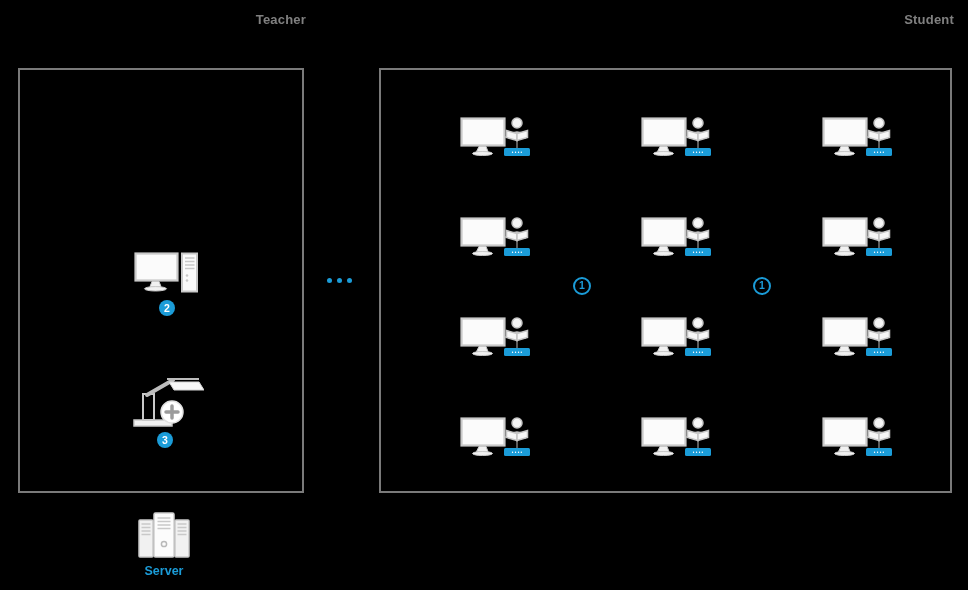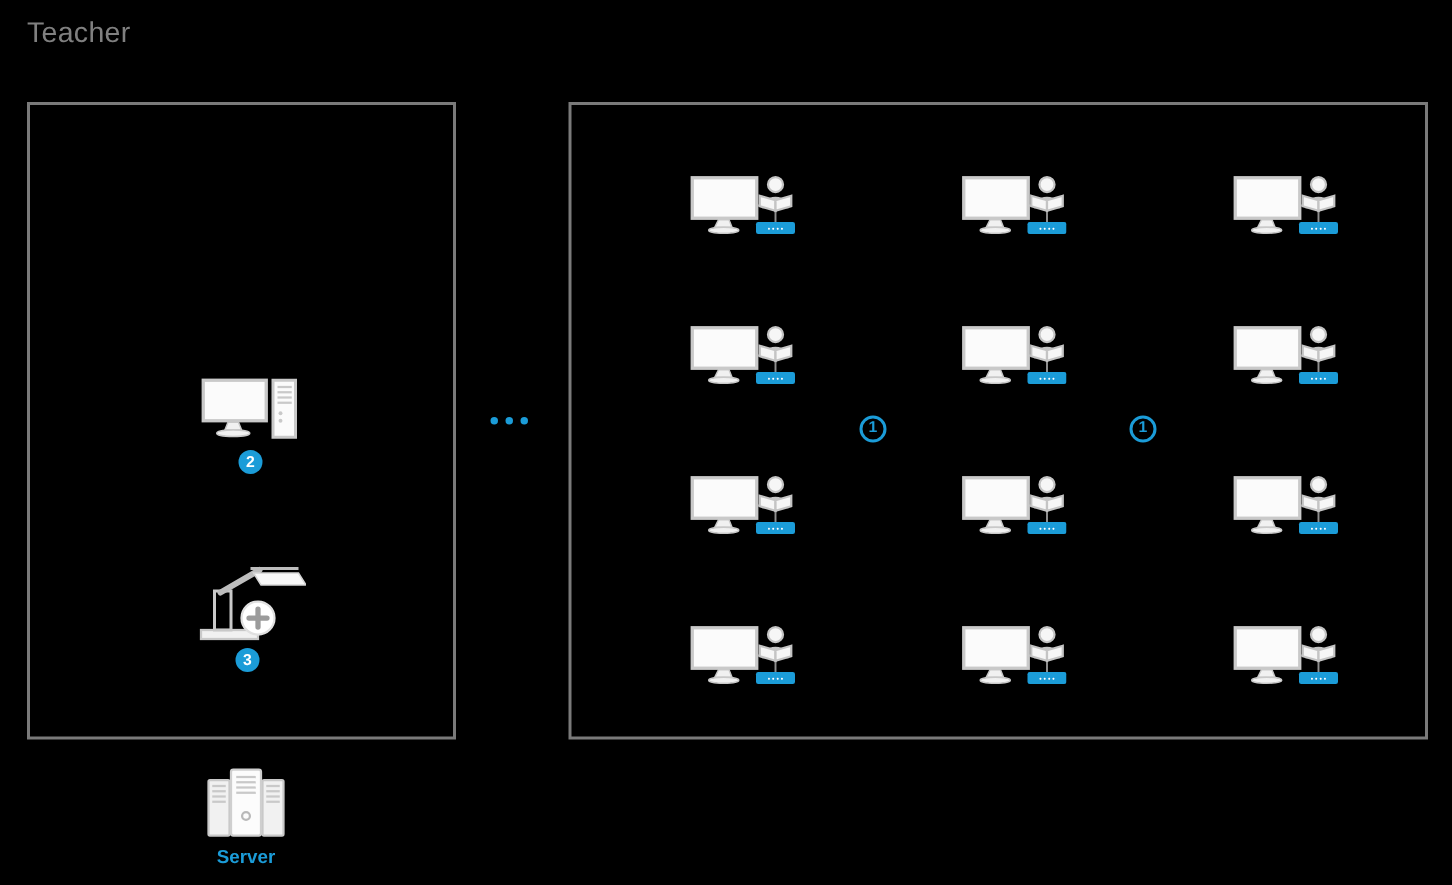--- a/index.html
+++ b/index.html
@@ -3,21 +3,21 @@
 <meta charset="utf-8">
 <style>
   html,body{margin:0;padding:0;background:#000;}
   .canvas{
     position:relative;width:968px;height:590px;overflow:hidden;
     background:var(--c-bg,#000);
     font-family:"Liberation Sans", sans-serif;
   }
   .area-title{
     position:absolute;top:12px;height:22px;
-    text-align:left;font-size:19px;font-weight:normal;
+    text-align:right;font-size:13px;font-weight:bold;
     color:var(--c-title,#808080);letter-spacing:.2px;
   }
   .t-title{left:18px;width:288px;}
   .s-title{left:379px;width:575px;}
   .zone{
     position:absolute;top:68px;height:421px;
     border:2px solid var(--c-border,#7a7a7a);
     background:transparent;
   }
   .t-zone{left:18px;width:282px;}
@@ -71,20 +71,21 @@
   .tagrect{fill:var(--c-accent,#1b9cd8);}
   .tagtext{fill:#ffffff;font-family:"Liberation Sans",sans-serif;font-size:4.6px;}
   .plus{stroke:#9b9b9b;fill:none;}
 </style>
 </head>
 <body>
 
 <div class="canvas">
 
   <div class="area-title t-title">Teacher</div>
+  <div class="area-title s-title">Student</div>
 
   <div class="zone t-zone"></div>
 
   <div class="icon-stack t-computer">
     <svg width="66" height="42" viewBox="0 0 66 42">
       <rect class="fl" x="1.5" y="1.5" width="42" height="27" stroke-width="2.2"></rect>
       <polygon class="fl2" points="18,29.5 25,29.5 27,34.5 16,34.5" stroke-width="1"></polygon>
       <ellipse class="fl2" cx="21.5" cy="36.8" rx="11" ry="2.2" stroke-width="1"></ellipse>
       <rect class="fl" x="48" y="1.5" width="15" height="38" stroke-width="2"></rect>
       <line class="ln" x1="51" y1="6" x2="60.5" y2="6" stroke-width="1.5"></line>

